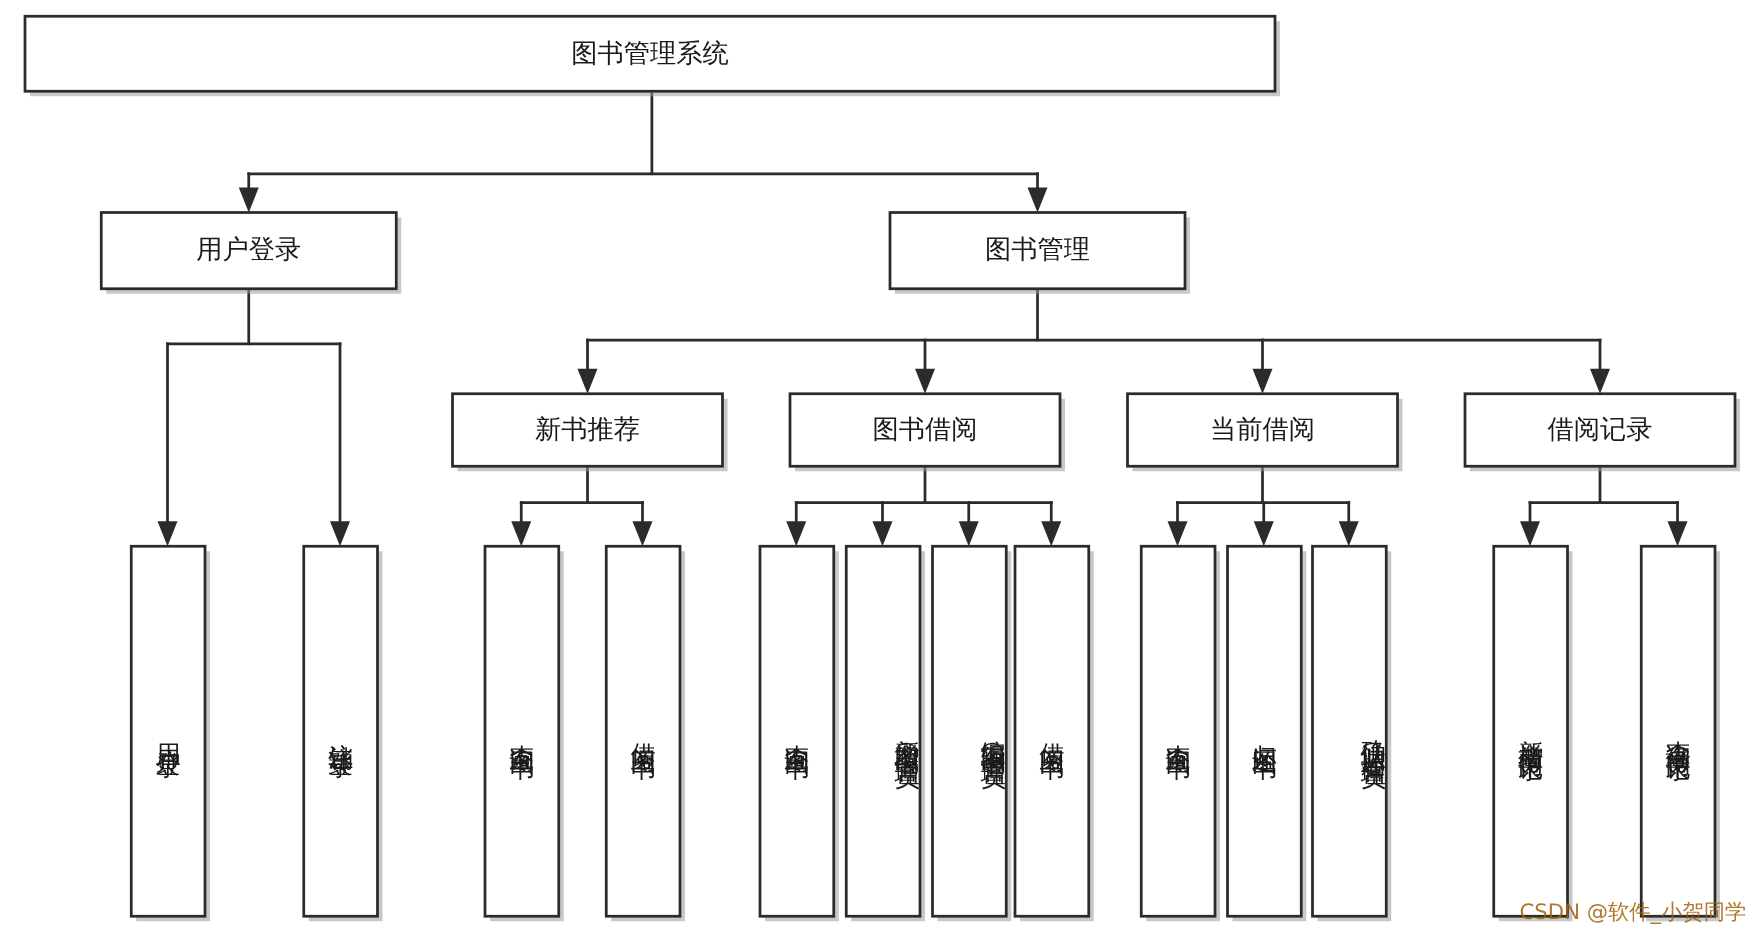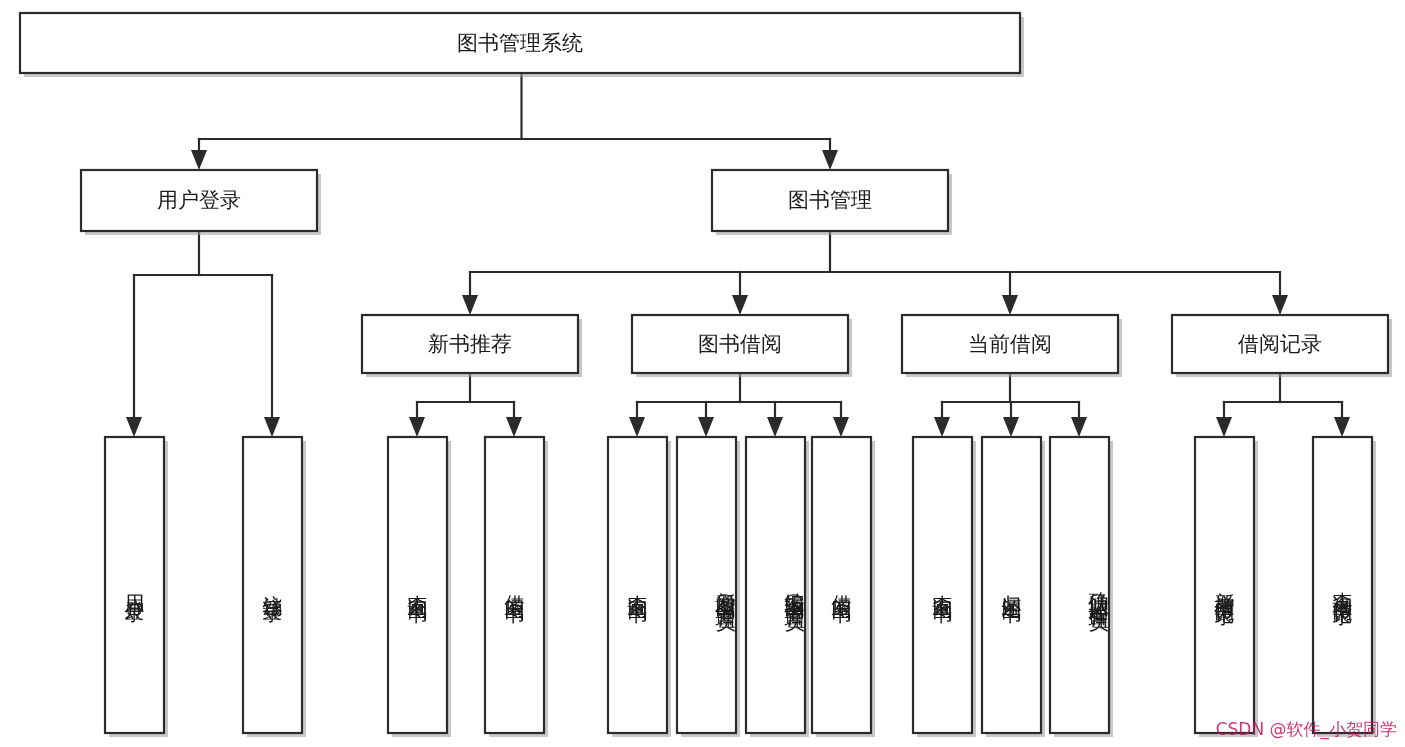--- a/index.html
+++ b/index.html
@@ -68,21 +68,21 @@
     justify-content: center;
     pointer-events: none;
     user-select: none;
   }
   .watermark {
     position: absolute;
     right: 8px;
     bottom: 6px;
     font-family: "DejaVu Sans", "Liberation Sans", sans-serif;
     font-size: 17px;
-    color: #be185d;
+    color: #a16207;
     opacity: 0.85;
     white-space: nowrap;
     user-select: none;
   }
 </style>
 </head>
 <body>
 
 <div id="diagram-root">
 

